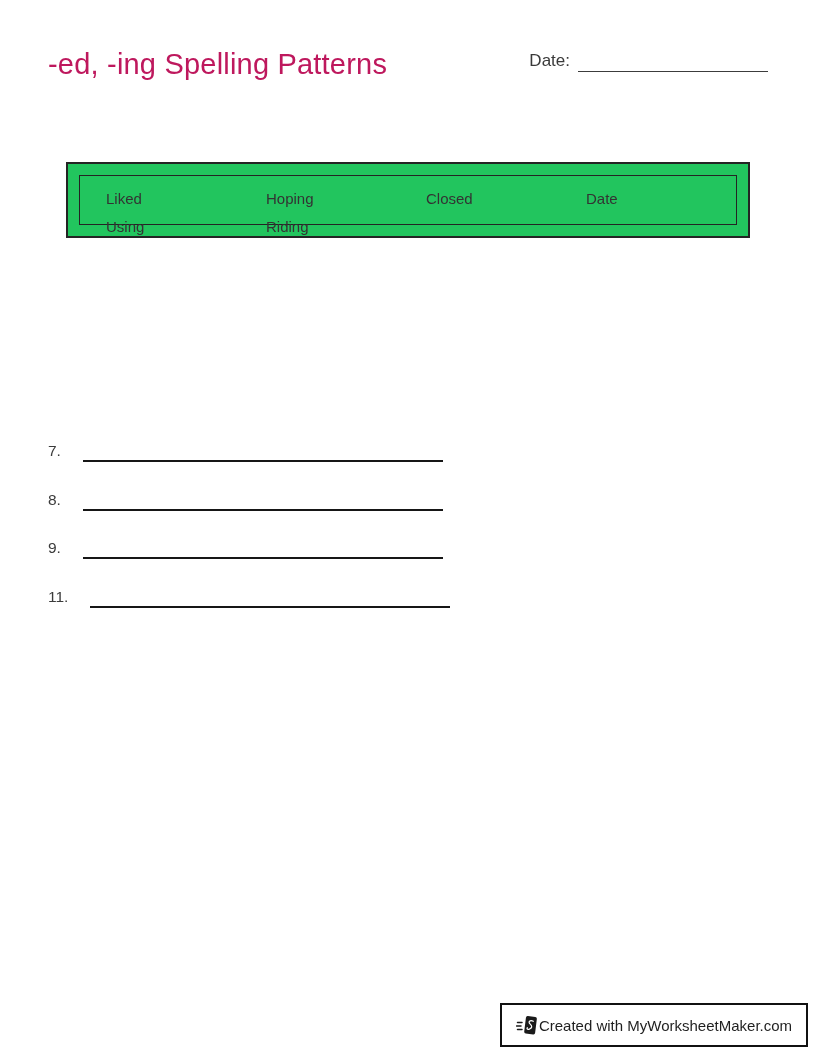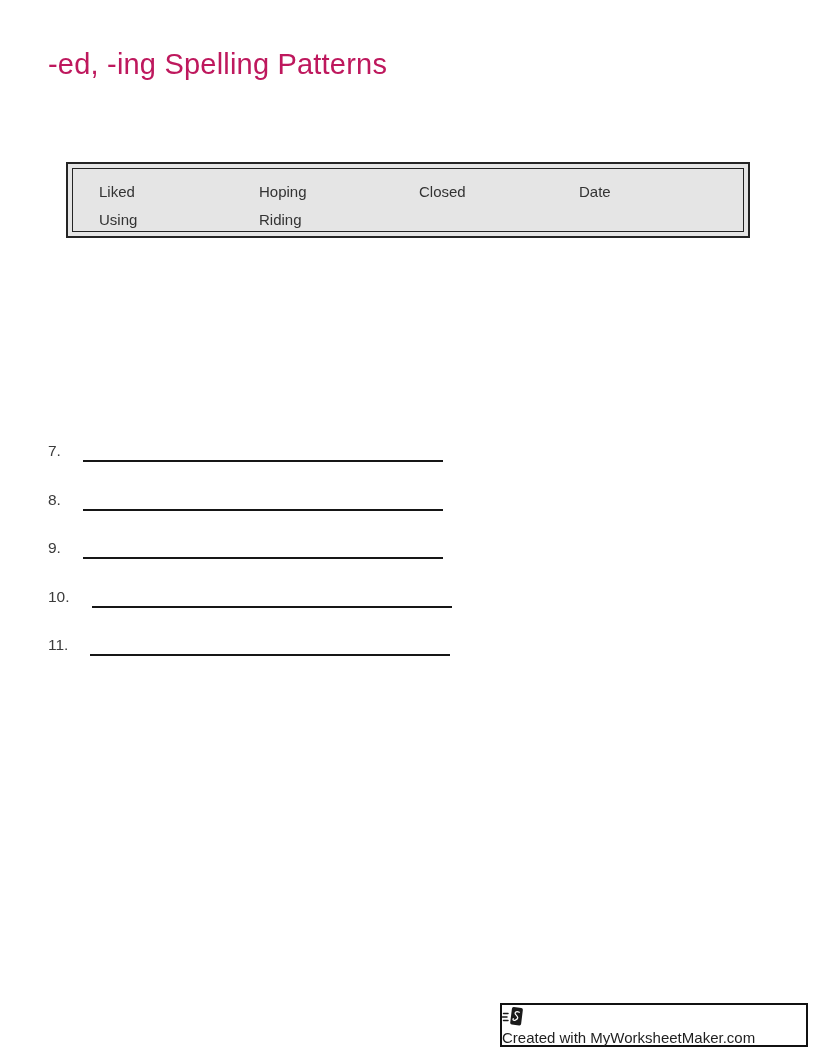--- a/index.html
+++ b/index.html
@@ -33,22 +33,22 @@
   .field-line {
     width: 190px; height: 22px; margin-left: 8px;
     border-bottom: 1.5px solid #3c3c3c;
   }
 
   
   .wordbank-outer {
     position: absolute; left: 66px; top: 162px;
     width: 684px; height: 76px;
     border: 2.5px solid #242424;
-    padding: 4px;
-    background: #e5e5e5;
+    padding: 11px;
+    background: #22c55e;
   }
   .wordbank-inner {
     width: 100%; height: 100%;
     border: 1.5px solid #242424;
     padding: 8px 0 0 26px;
     display: grid;
     grid-template-columns: repeat(4, 160px);
     grid-auto-rows: 28px;
     align-items: center;
   }
@@ -71,35 +71,38 @@
     width: 360px; height: 19px; margin-left: 22px;
     border-bottom: 2px solid #161616;
   }
 
   
   .footer-credit {
     position: absolute; left: 500px; top: 1003px;
     width: 308px; height: 44px;
     border: 2px solid #111111;
     background: #fff;
-    display: flex; align-items: flex-start; justify-content: center;
+    display: flex; align-items: center; justify-content: center;
     gap: 0;
-    flex-direction: column;
   }
   .footer-text {
     font-size: 15px; color: #1f1f1f;
   }
   .logo-icon { display: inline-flex; }
 </style>
 </head>
 <body>
 
 <h1 class="page-title">-ed, -ing Spelling Patterns</h1>
 
 <div class="header-fields">
+  <div class="field-row">
+    <span class="field-label">Date:</span>
+    <span class="field-line"></span>
+  </div>
 </div>
 
 <div class="wordbank-outer">
   <div class="wordbank-inner">
     <span class="wordbank-word">Liked</span>
     <span class="wordbank-word">Hoping</span>
     <span class="wordbank-word">Closed</span>
     <span class="wordbank-word">Date</span>
     <span class="wordbank-word">Using</span>
     <span class="wordbank-word">Riding</span>
@@ -113,24 +116,20 @@
   </div>
   <div class="question-row">
     <span class="question-number">8.</span>
     <span class="question-blank"></span>
   </div>
   <div class="question-row">
     <span class="question-number">9.</span>
     <span class="question-blank"></span>
   </div>
   <div class="question-row">
-    <span class="question-number">10.</span>
-    <span class="question-blank"></span>
-  </div>
-  <div class="question-row">
     <span class="question-number">11.</span>
     <span class="question-blank"></span>
   </div>
 </div>
 
 <div class="footer-credit">
   <span class="logo-icon">
     <svg width="23" height="25" viewBox="0 0 23 25" aria-hidden="true">
       <g stroke="#1a1a1a" stroke-width="1.5" stroke-linecap="round">
         <line x1="1.5" y1="9.5" x2="6" y2="9.5"></line>

